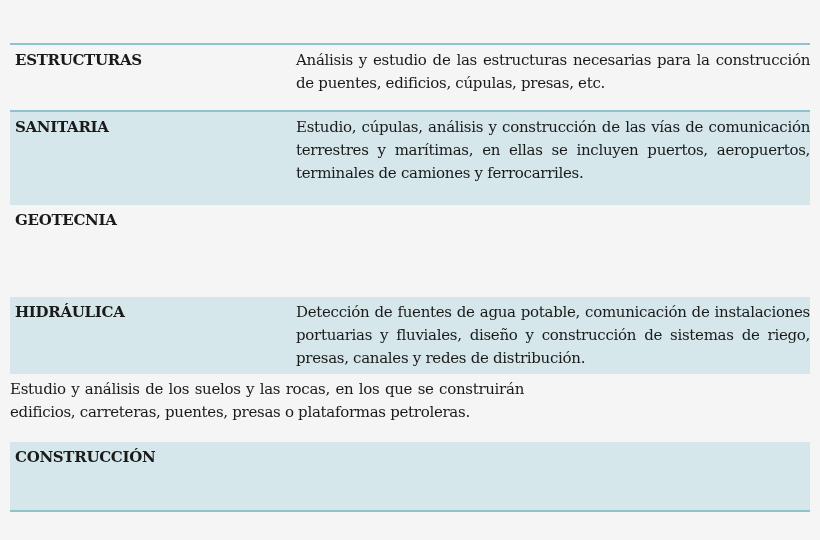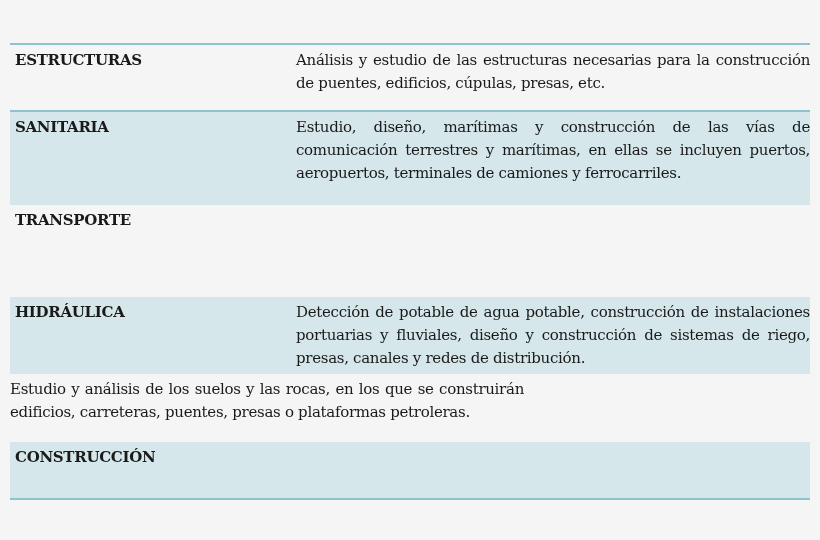--- a/index.html
+++ b/index.html
@@ -32,28 +32,28 @@
 </head>
 <body>
 
 <div class="table">
   <div class="row header" style="height:67px">
     <div class="cell-name">ESTRUCTURAS</div>
     <div class="cell-desc">Análisis y estudio de las estructuras necesarias para la construcción de puentes, edificios, cúpulas, presas, etc.</div>
   </div>
   <div class="row shaded" style="height:93px">
     <div class="cell-name">SANITARIA</div>
-    <div class="cell-desc">Estudio, diseño, marítimas y construcción de las vías de comunicación terrestres y marítimas, en ellas se incluyen puertos, aeropuertos, terminales de camiones y ferrocarriles.</div>
+    <div class="cell-desc">Estudio, cúpulas, análisis y construcción de las vías de comunicación terrestres y marítimas, en ellas se incluyen puertos, aeropuertos, terminales de camiones y ferrocarriles.</div>
   </div>
   <div class="row" style="height:92px">
-    <div class="cell-name">TRANSPORTE</div>
+    <div class="cell-name">GEOTECNIA</div>
   </div>
   <div class="row shaded" style="height:77px">
     <div class="cell-name">HIDRÁULICA</div>
-    <div class="cell-desc">Detección de potable de agua potable, construcción de instalaciones portuarias y fluviales, diseño y construcción de sistemas de riego, presas, canales y redes de distribución.</div>
+    <div class="cell-desc">Detección de fuentes de agua potable, comunicación de instalaciones portuarias y fluviales, diseño y construcción de sistemas de riego, presas, canales y redes de distribución.</div>
   </div>
   <div class="row" style="height:68px">
     <div class="cell-desc">Estudio y análisis de los suelos y las rocas, en los que se construirán edificios, carreteras, puentes, presas o plataformas petroleras.</div>
   </div>
-  <div class="row shaded" style="height:56px">
+  <div class="row shaded" style="height:68px">
     <div class="cell-name">CONSTRUCCIÓN</div>
   </div>
 </div>
 
 </body></html>

